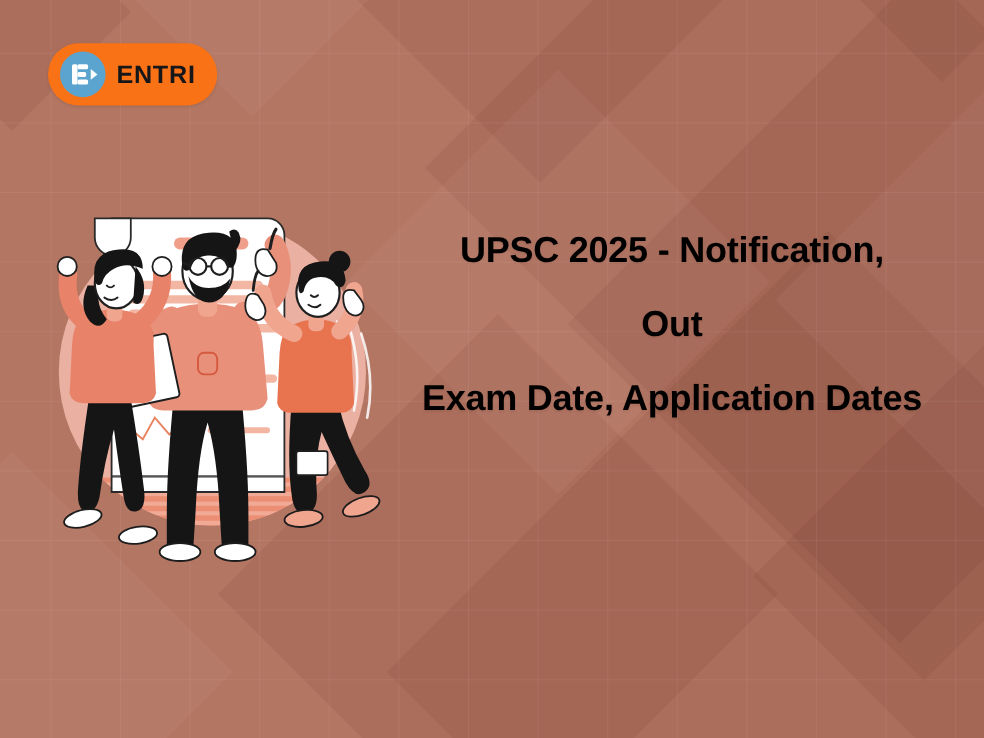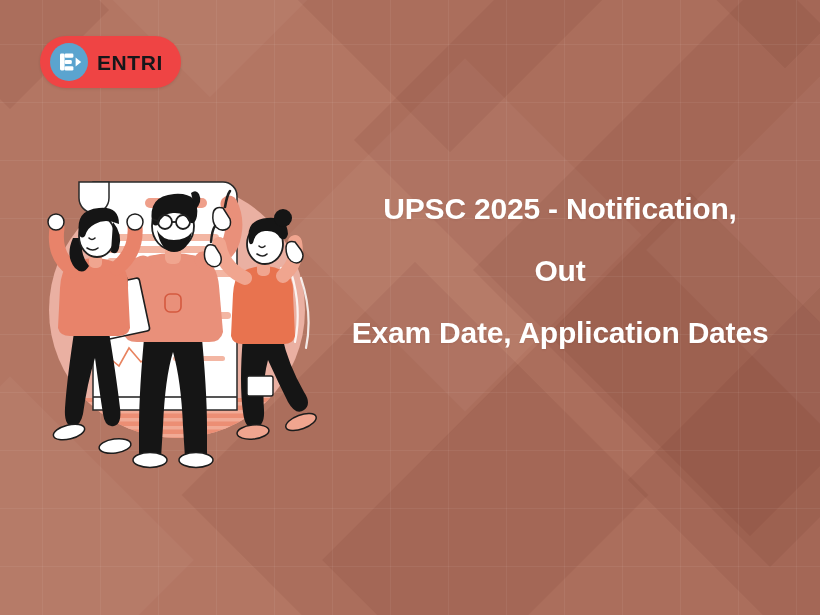--- a/index.html
+++ b/index.html
@@ -40,21 +40,21 @@
   .dia8{ left:340px;  top:110px;  width:250px;  height:250px; }
   .dia9{ left:560px;  top:60px;   width:420px;  height:420px; }
   .dia10{ left:120px; top:-120px; width:180px;  height:180px; }
   .dia11{ left:700px; top:120px;  width:260px;  height:260px; }
   .dia12{ left:-60px; top:-60px;  width:140px;  height:140px; }
 
   
   .logo-pill{
     position:absolute; left:40px; top:36px;
     width:141px; height:52px;
-    background:#ef4444; border-radius:26px;
+    background:#f97316; border-radius:26px;
     display:flex; align-items:center;
     padding-left:10px; gap:9px;
     box-shadow:0 1px 3px rgba(0,0,0,.10);
     z-index:6;
   }
   .logo-mark{
     width:38px; height:38px; border-radius:50%;
     background:#5ba4cf;
     display:flex; align-items:center; justify-content:center;
     flex:0 0 auto; position:relative;
@@ -62,21 +62,21 @@
   .logo-wordmark{
     font-size:21px; font-weight:bold; color:#17171a;
     letter-spacing:.6px; line-height:1;
   }
 
   
   .headline{
     position:absolute;
     left:300px; top:178px; width:520px;
     text-align:center;
-    color:#ffffff;
+    color:#000000;
     font-size:30px;
     font-weight:bold;
     line-height:62px;
     letter-spacing:-.2px;
     z-index:5;
     text-shadow:0 1px 2px rgba(80,30,20,.10);
   }
 
   
   .illus{

